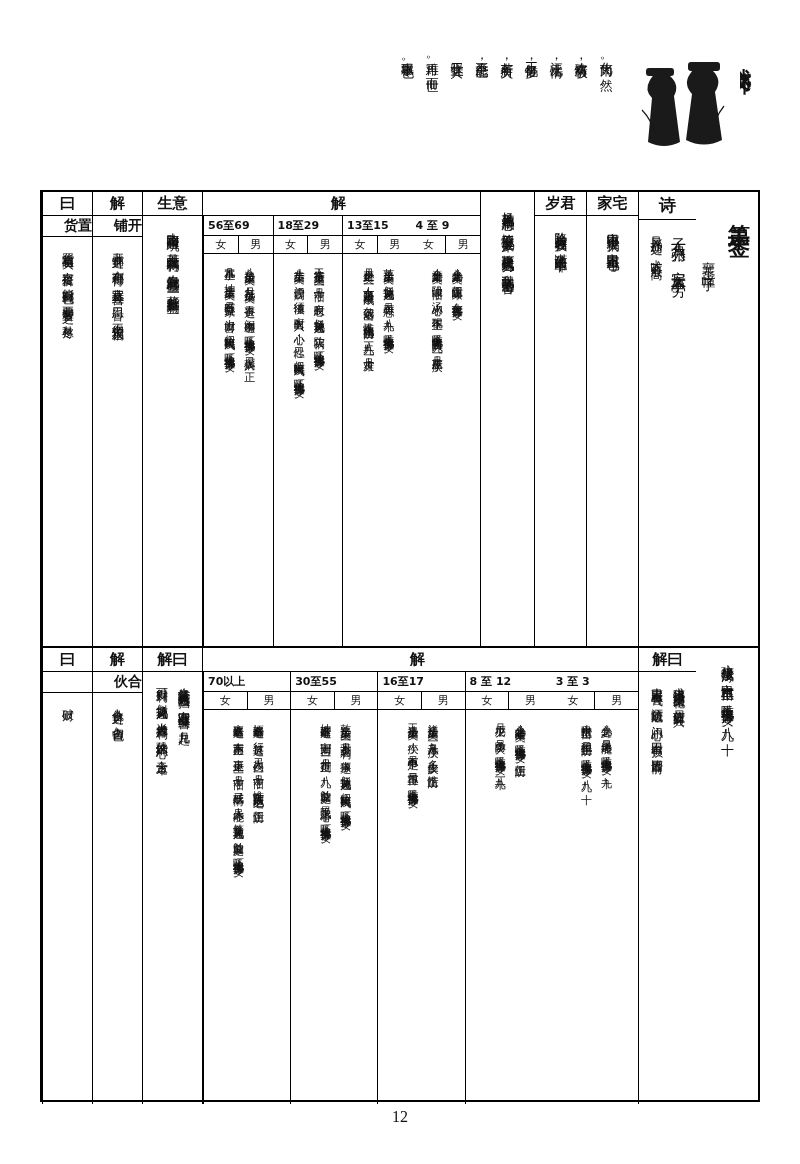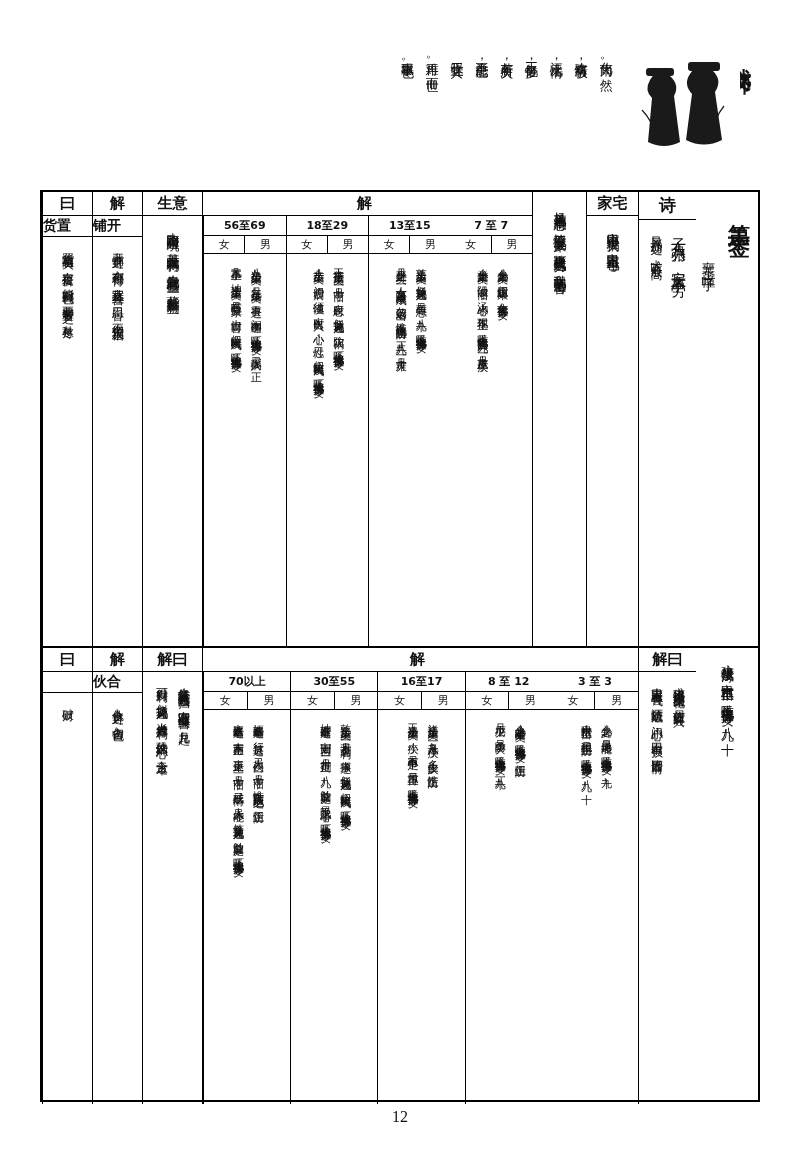--- a/index.html
+++ b/index.html
@@ -107,33 +107,33 @@
   .c-suijun{width:52px;}
 
   .c-jie-group{flex:1 1 auto;display:flex;flex-direction:column;}
   .jie-title{
     border-bottom:1px solid #000;text-align:center;font-size:15px;font-weight:bold;
     padding:2px 0;letter-spacing:6px;
   }
   .jie-cols{flex:1;display:flex;flex-direction:row-reverse;}
   .agecol{flex:1;border-left:1px solid #000;display:flex;flex-direction:column;box-sizing:border-box;}
   .agecol:first-child{border-left:none;}
-  .age-h{border-bottom:1px solid #000;text-align:center;font-size:11px;font-weight:bold;padding:2px 4px;}
+  .age-h{border-bottom:1px solid #000;text-align:left;font-size:11px;font-weight:bold;padding:2px 4px;}
   .mf{display:flex;flex-direction:row-reverse;border-bottom:1px solid #000;}
   .mf div{flex:1;text-align:center;font-size:11px;padding:1px 0;}
   .mf div:first-child{border-left:1px solid #000;}
   .age-b{flex:1;display:flex;flex-direction:row-reverse;justify-content:center;padding:5px 1px;overflow:hidden;}
 
   .c-shengyi{width:60px;}
   .c-jiekai{width:100px;display:flex;flex-direction:column;}
   .jk-head{display:flex;flex-direction:row-reverse;border-bottom:1px solid #000;}
   .jk-head div{flex:1;text-align:center;font-size:15px;font-weight:bold;padding:2px 0;}
   .jk-head div:first-child{border-left:1px solid #000;}
   .jk-sub{display:flex;flex-direction:row-reverse;border-bottom:1px solid #000;}
-  .jk-sub div{flex:1;text-align:left;font-size:14px;font-weight:bold;padding:1px 0;}
+  .jk-sub div{flex:1;text-align:right;font-size:14px;font-weight:bold;padding:1px 0;}
   .jk-sub div:first-child{border-left:1px solid #000;}
   .jk-body{flex:1;display:flex;flex-direction:row-reverse;}
   .jk-cell{flex:1;display:flex;flex-direction:row-reverse;justify-content:center;padding:6px 1px;overflow:hidden;}
   .jk-cell:first-child{border-left:1px solid #000;}
 
   .f11{font-size:11px;}
   .f12{font-size:12px;}
   .f13{font-size:13px;}
   .f15{font-size:15px;}
   .f16{font-size:16px;}
@@ -219,32 +219,40 @@
 
       <div class="col c-jiazhai">
         <div class="col-head">
             <span class="hd f15">家宅</span>
           </div>
         <div class="col-body">
           <div class="v f13">家中小口遭灾祸　六甲田蚕也小亏</div>
         </div>
       </div>
 
+      <div class="col c-suijun">
+        <div class="col-head">
+            <span class="hd f15">岁君</span>
+          </div>
+        <div class="col-body">
+          <div class="v f13">路险身衰暮夜归　谨防失足暗中非</div>
+        </div>
+      </div>
 
       <div class="col" style="width:54px;">
         <div class="col-body" style="padding-top:10px;">
           <div class="v f13">扬花风卷消息将　恰似襄王忆梦来　夜静更残风力猛　乱飘零落洒莓苔</div>
         </div>
       </div>
 
       <div class="col c-jie-group">
         <div class="jie-title">解</div>
         <div class="jie-cols">
           <div class="agecol">
-            <div class="age-h">7 至 7</div>
+            <div class="age-h">4 至 9</div>
             <div class="mf">
               <div>男</div>
               <div>女</div>
             </div>
             <div class="age-b">
               <div class="v f11">小儿之卦未美　但防正吓果　女化吉方保平安</div>
               <div class="v f11 gap">小童之卦未美　波阻守旧　汤火小心　现年不正　唯天地化吉防阻八九　十一月皮肤小疾</div>
             </div>
           </div>
           <div class="agecol">

